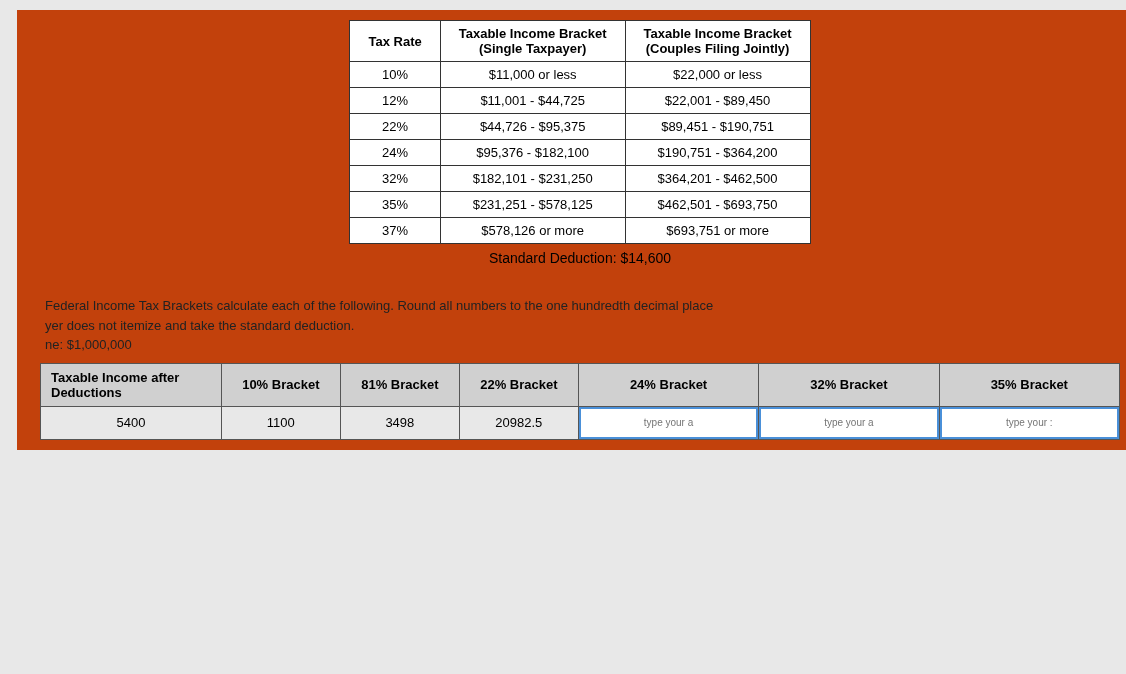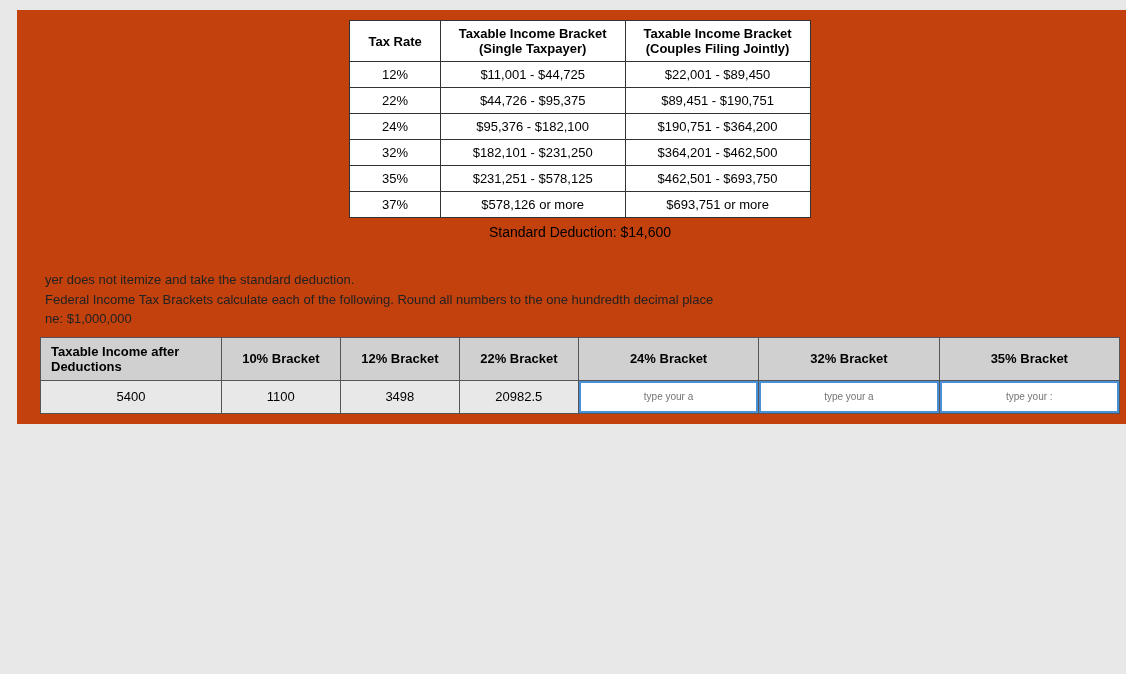--- a/index.html
+++ b/index.html
@@ -136,20 +136,25 @@
             <span>Taxable Income Bracket</span><br>
             <span>(Single Taxpayer)</span>
           </th>
           <th>
             <span>Taxable Income Bracket</span><br>
             <span>(Couples Filing Jointly)</span>
           </th>
         </tr>
       </thead>
       <tbody id="tax-tbody">
+      <tr>
+      <td>10%</td>
+      <td>$11,000 or less</td>
+      <td>$22,000 or less</td>
+    </tr>
           <tr>
       <td>12%</td>
       <td>$11,001 - $44,725</td>
       <td>$22,001 - $89,450</td>
     </tr>
           <tr>
       <td>22%</td>
       <td>$44,726 - $95,375</td>
       <td>$89,451 - $190,751</td>
     </tr>
@@ -173,35 +178,35 @@
       <td>$578,126 or more</td>
       <td>$693,751 or more</td>
     </tr>
         </tbody>
     </table>
 
     <div class="standard-deduction">Standard Deduction: $14,600</div>
   </div>
 
   <div class="instructions">
+    <div>Federal Income Tax Brackets calculate each of the following. Round all numbers to the one hundredth decimal place</div>
     <div>yer does not itemize and take the standard deduction.</div>
-    <div>Federal Income Tax Brackets calculate each of the following. Round all numbers to the one hundredth decimal place</div>
     <div>ne: $1,000,000</div>
   </div>
 
   <div class="calc-table-wrapper">
     <table class="calc-table">
       <thead>
         <tr>
           <th class="left-header-col">
             <span>Taxable Income after</span><br>
             <span>Deductions</span>
           </th>
           <th>10% Bracket</th>
-          <th>12% Bracket</th>
+          <th>81% Bracket</th>
           <th>22% Bracket</th>
           <th>24% Bracket</th>
           <th>32% Bracket</th>
           <th>35% Bracket</th>
         </tr>
       </thead>
       <tbody id="calc-tbody">
       <tr>
       <td class="value-col">5400</td>
       <td class="value-col">1100</td>

